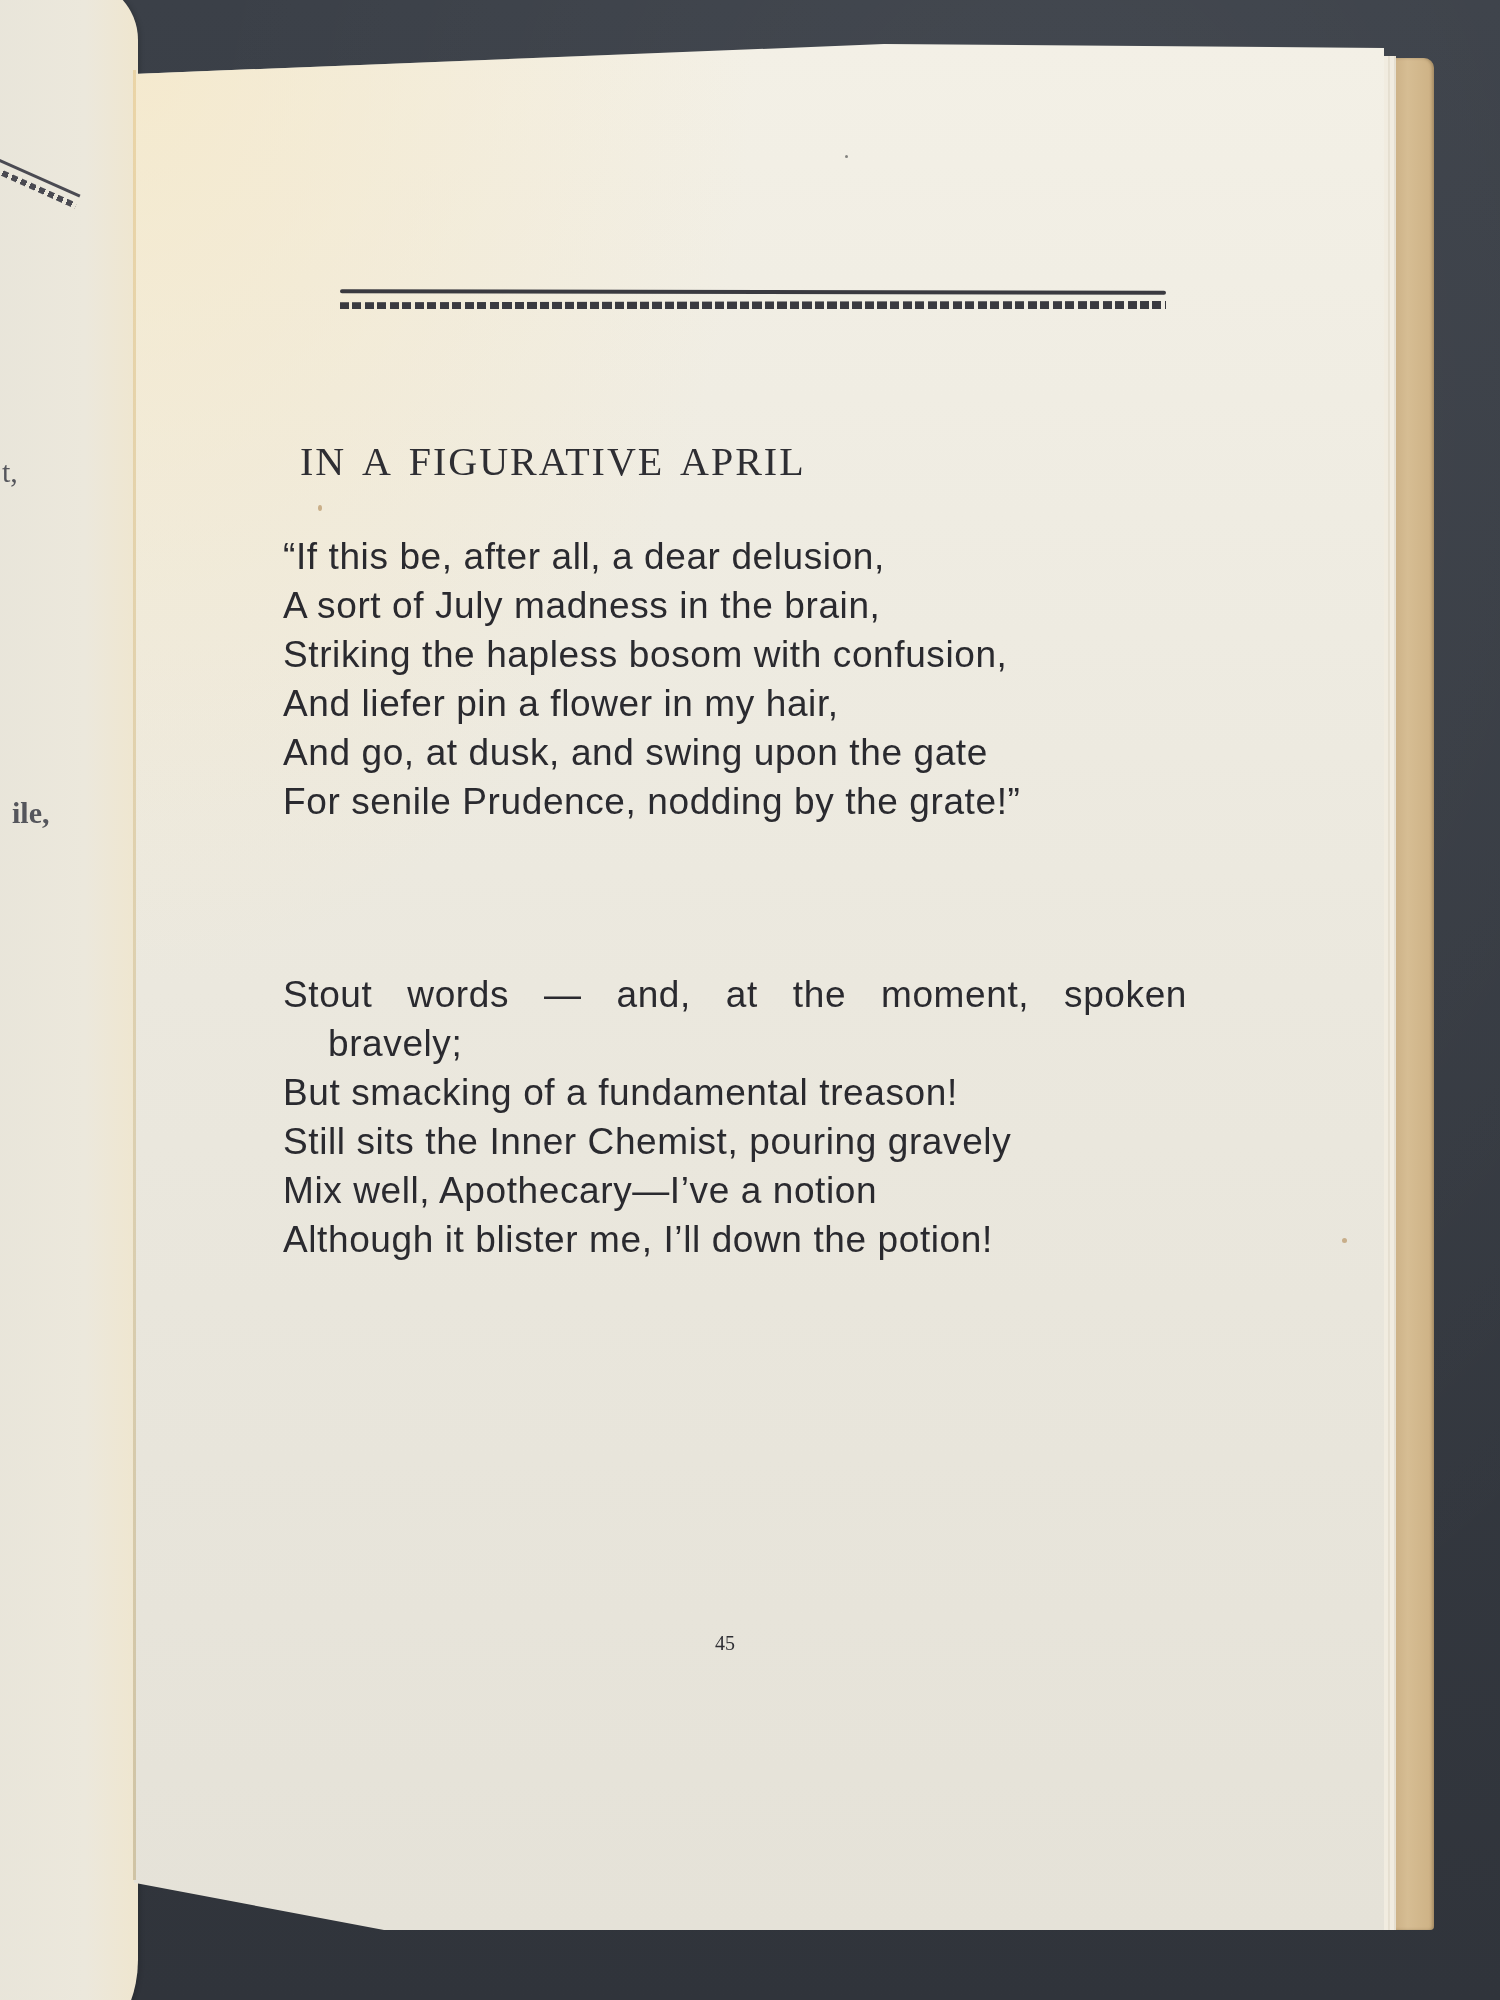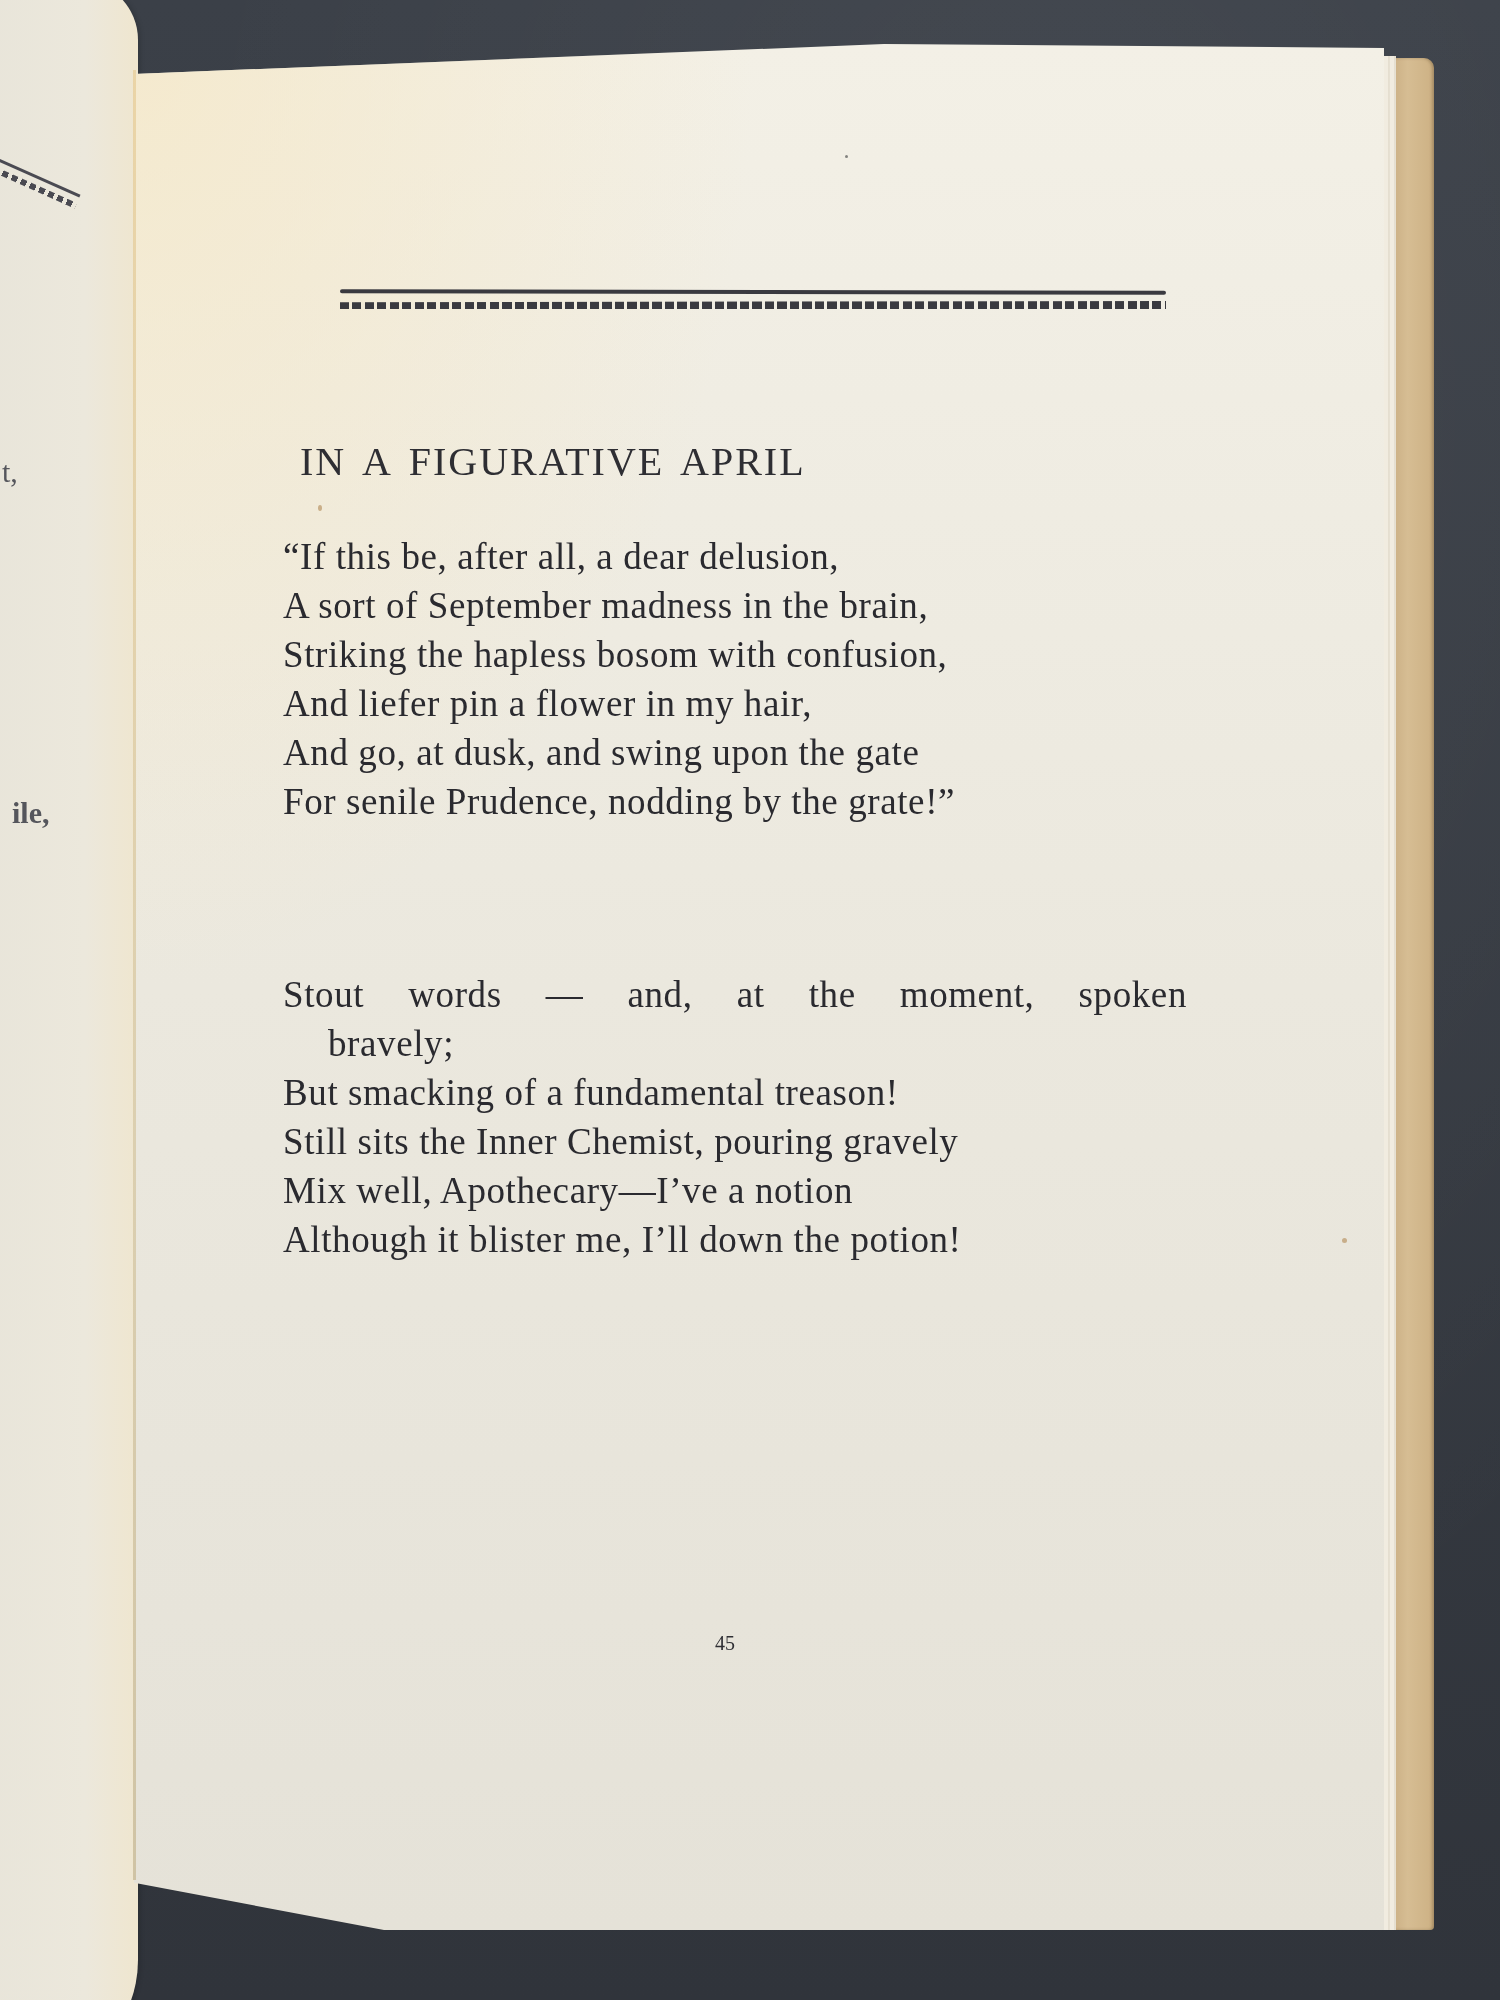--- a/index.html
+++ b/index.html
@@ -64,21 +64,21 @@
     background: repeating-linear-gradient(90deg, #3a3a40 0 9px, transparent 9px 12.5px);
     clip-path: polygon(0 15%, 100% 0, 100% 100%, 0 100%);
   }
   .poem-title {
     position: absolute; left: 300px; top: 438px; width: 880px; text-align: left;
     font-family: "Liberation Serif", serif; font-size: 40px; letter-spacing: 2px;
     color: #2e2e33; word-spacing: 6px;
   }
   .stanza { position: absolute; left: 283px; }
   .stanza .line {
-    font-family: Liberation Serif, serif;
+    font-family: Liberation Sans, sans-serif;
     font-size: 37px; line-height: 49px; color: #2a2a2f; white-space: nowrap;
     letter-spacing: 0.6px;
   }
   .stanza1 { top: 532px; }
   .stanza2 { top: 970px; }
   .line.justify { width: 904px; text-align: justify; text-align-last: justify; }
   .line.indent { padding-left: 45px; }
   .page-number {
     position: absolute; left: 700px; top: 1632px; width: 50px; text-align: center;
     font-family: "Liberation Serif", serif; font-size: 20px; color: #2e2e33;
@@ -105,21 +105,21 @@
 
 <div class="header-ornament">
   <div class="rule"></div>
   <div class="dots"></div>
 </div>
 
 <div class="poem-title">IN A FIGURATIVE APRIL</div>
 
 <div class="stanza stanza1">
   <div class="line">“If this be, after all, a dear delusion,</div>
-  <div class="line">A sort of September madness in the brain,</div>
+  <div class="line">A sort of July madness in the brain,</div>
   <div class="line">Striking the hapless bosom with confusion,</div>
   <div class="line">And liefer pin a flower in my hair,</div>
   <div class="line">And go, at dusk, and swing upon the gate</div>
   <div class="line">For senile Prudence, nodding by the grate!”</div>
 </div>
 
 <div class="stanza stanza2">
   <div class="line justify">Stout words — and, at the moment, spoken</div>
   <div class="line indent">bravely;</div>
   <div class="line">But smacking of a fundamental treason!</div>

